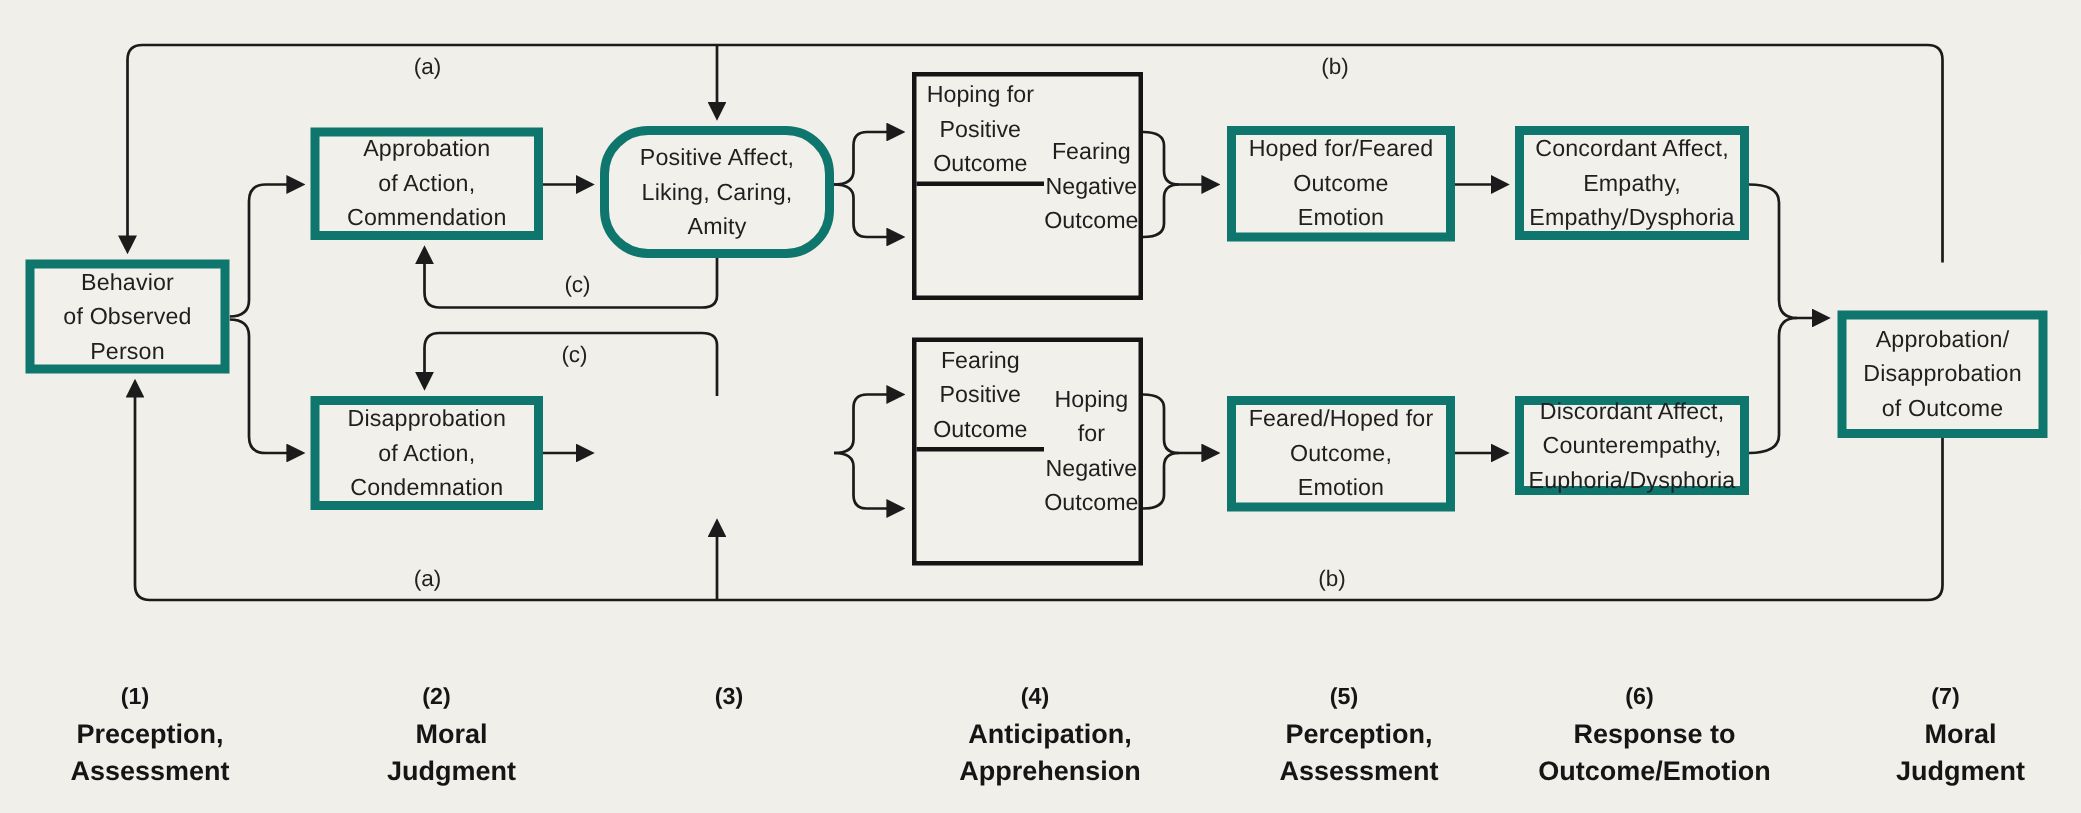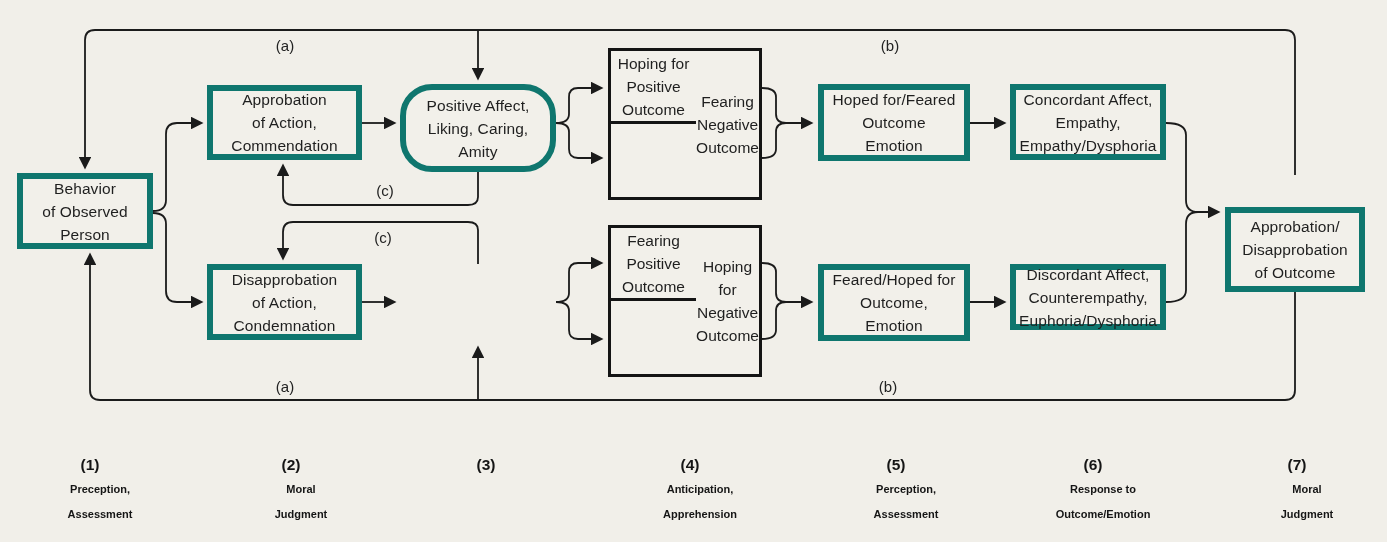--- a/index.html
+++ b/index.html
@@ -44,21 +44,21 @@
     background:transparent;
   }
   .stage{
     position:absolute;
     transform:translateX(-50%);
     text-align:center;
     font-weight:bold;
     color:#151515;
   }
   .stage-num{font-size:15.5px;line-height:25px;}
-  .stage-name{font-size:11px;line-height:25px;white-space:pre-line;margin-left:20px;}
+  .stage-name{font-size:18px;line-height:25px;white-space:pre-line;margin-left:20px;}
   svg path{fill:none;stroke:#1b1b1b;stroke-width:1.8;}
 </style>
 </head>
 <body>
 
 <div class="page">
 
   <svg class="layer" width="1387" height="542" viewBox="0 0 1387 542">
     <defs>
       <marker id="arr" viewBox="0 0 10 10" refX="8" refY="5" markerWidth="7" markerHeight="7" orient="auto-start-reverse">

